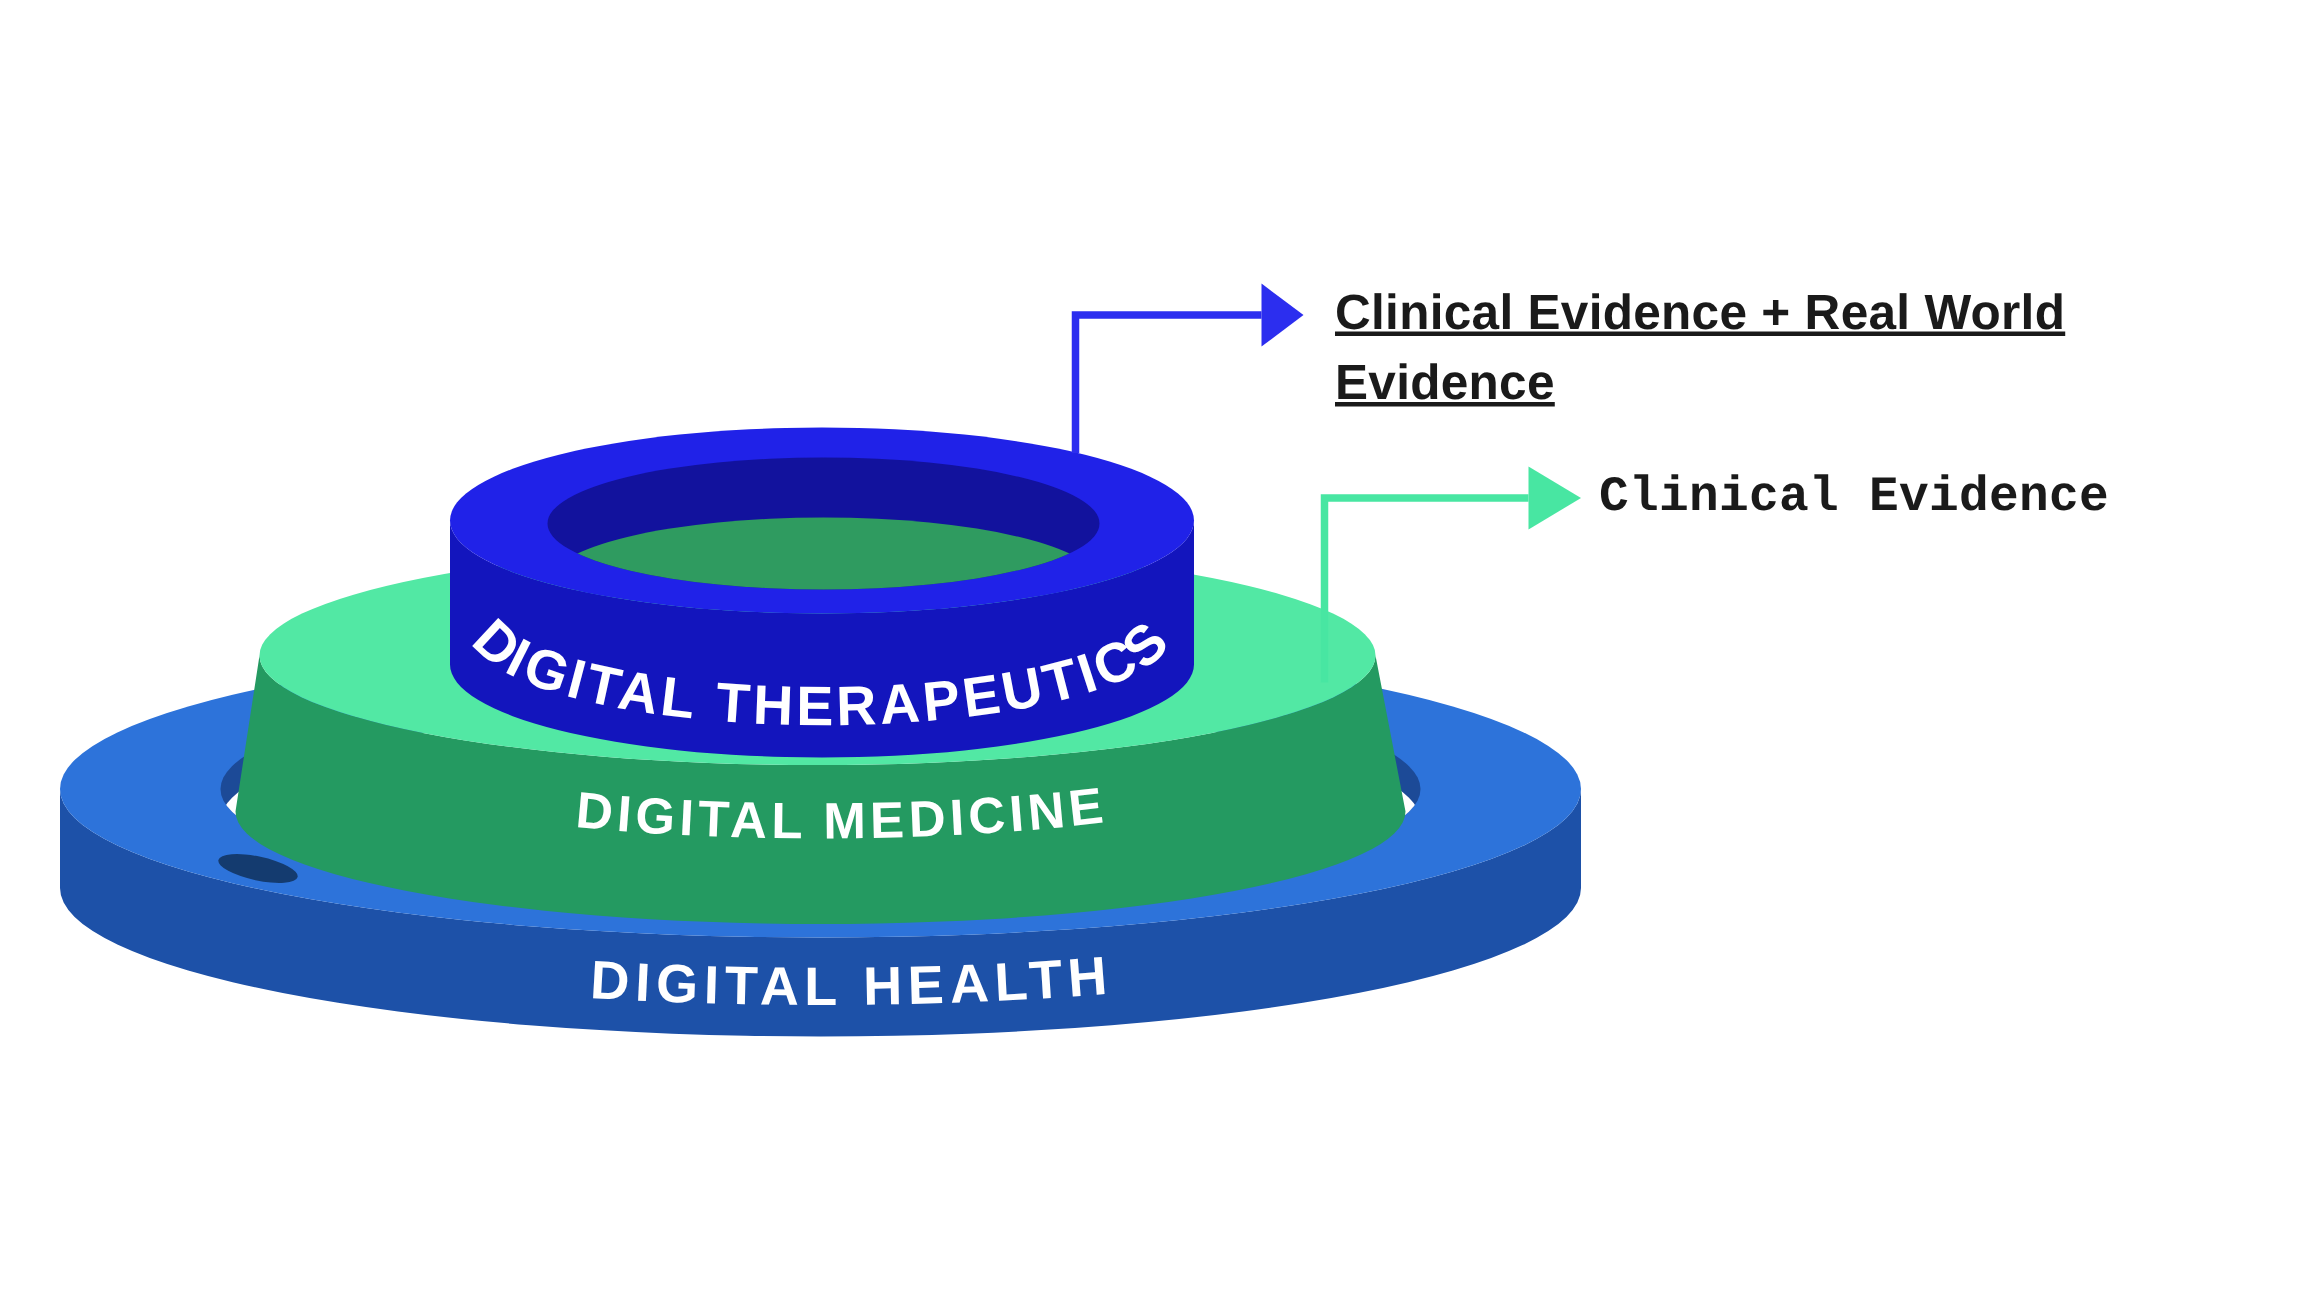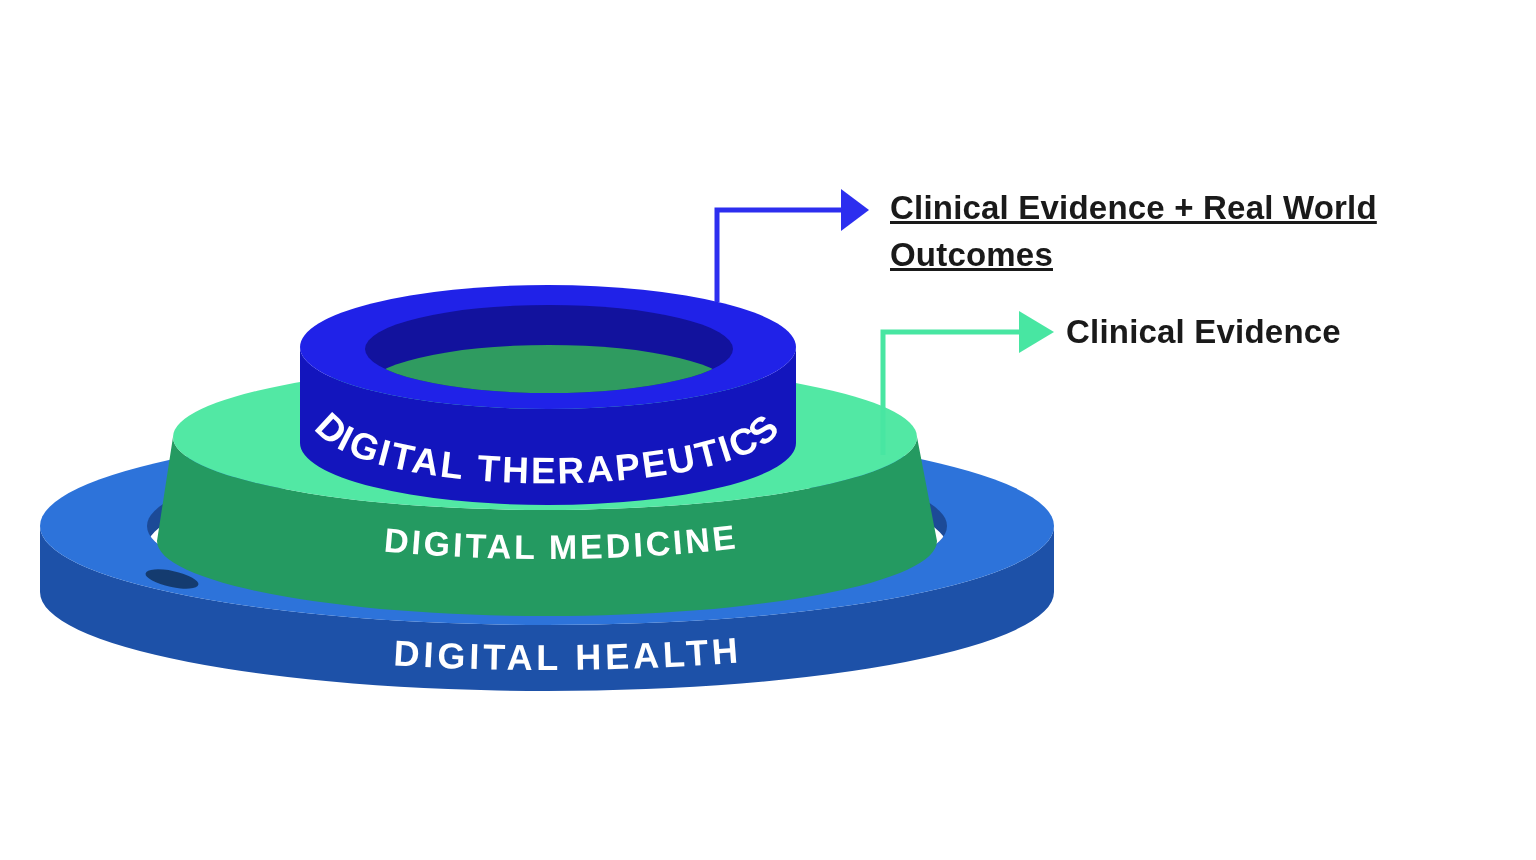--- a/index.html
+++ b/index.html
@@ -24,21 +24,21 @@
     position: absolute;
     color: #1a1a1a;
     font-size: 33px;
     font-weight: 700;
     line-height: 47px;
     letter-spacing: 0.2px;
     white-space: nowrap;
   }
   .callout-label span { display: block; }
   #label-rwo { left: 890px; top: 184px; text-decoration: underline; }
-  #label-ce  { left: 1066px; top: 308px; }
+  #label-ce  { left: 1066px; top: 308px; font-family: Liberation Mono, monospace; }
   .ring-label {
     font-weight: 700;
     fill: #ffffff;
   }
   .ring-label.ther   { font-size: 37px; letter-spacing: 2.5px; }
   .ring-label.med    { font-size: 34px; letter-spacing: 3px; }
   .ring-label.health { font-size: 36px; letter-spacing: 4px; }
 </style>
 </head>
 <body>
@@ -95,19 +95,19 @@
     </g>
 
     <g>
       <polyline points="883,455 883,332 1019,332" fill="none" stroke-width="5" stroke="#48E6A2"></polyline>
       <polygon points="1019,311 1019,353 1054,332" fill="#48E6A2"></polygon>
     </g>
   </svg>
 
   <div class="callout-label" id="label-rwo">
     <span>Clinical Evidence + Real World</span>
-    <span>Outcomes</span>
+    <span>Evidence</span>
   </div>
   <div class="callout-label" id="label-ce">
     <span>Clinical Evidence</span>
   </div>
 
 </div>
 
 </body></html>

